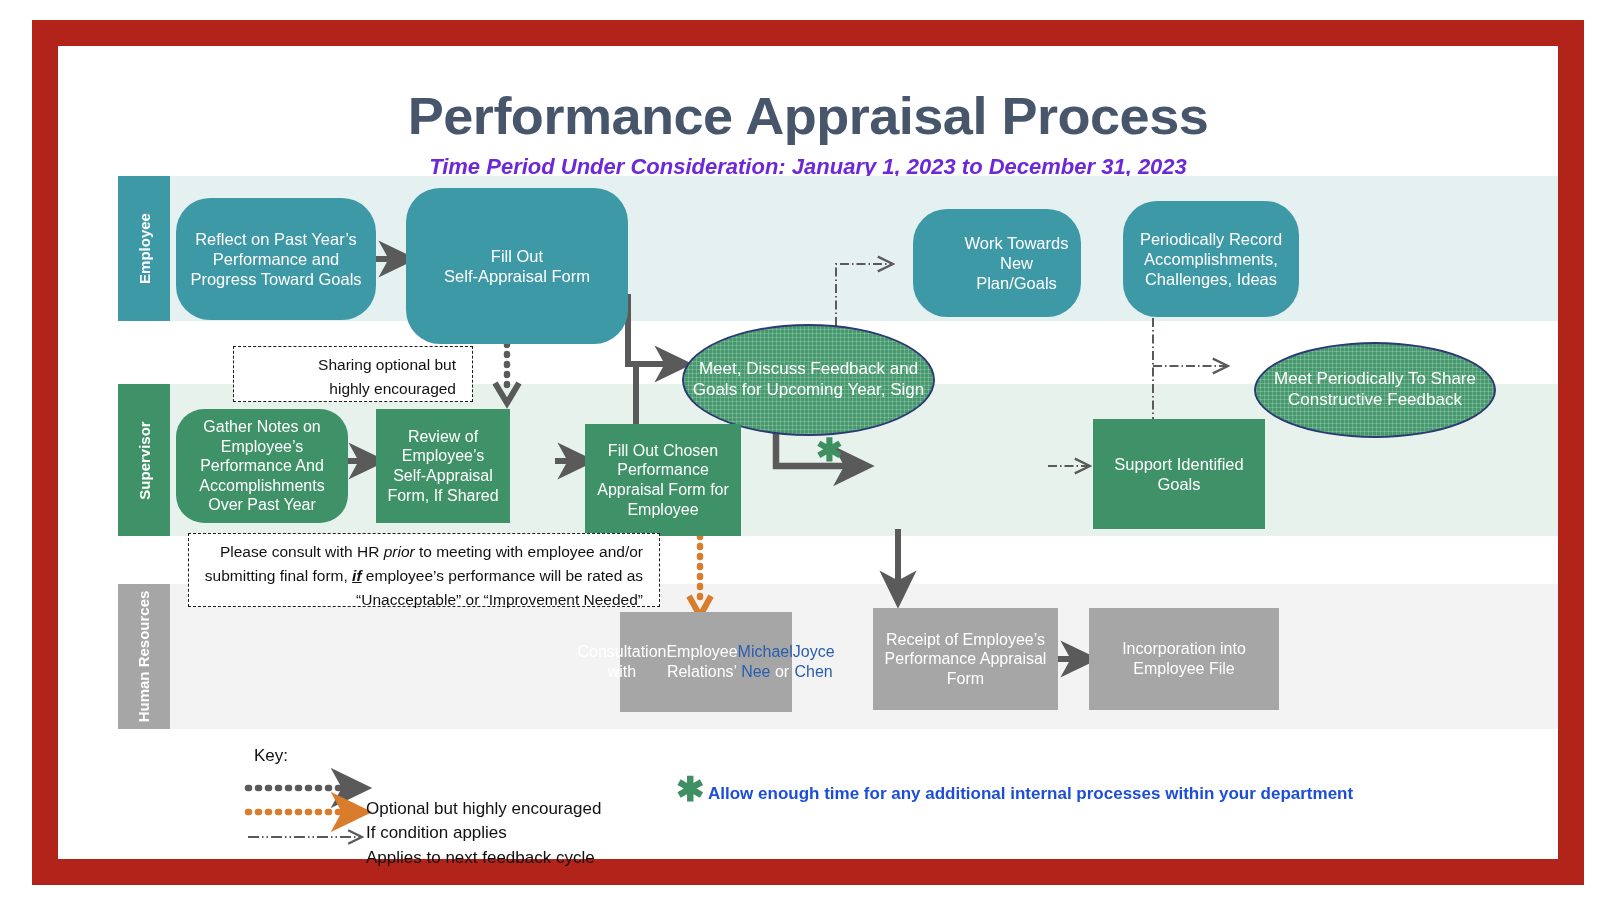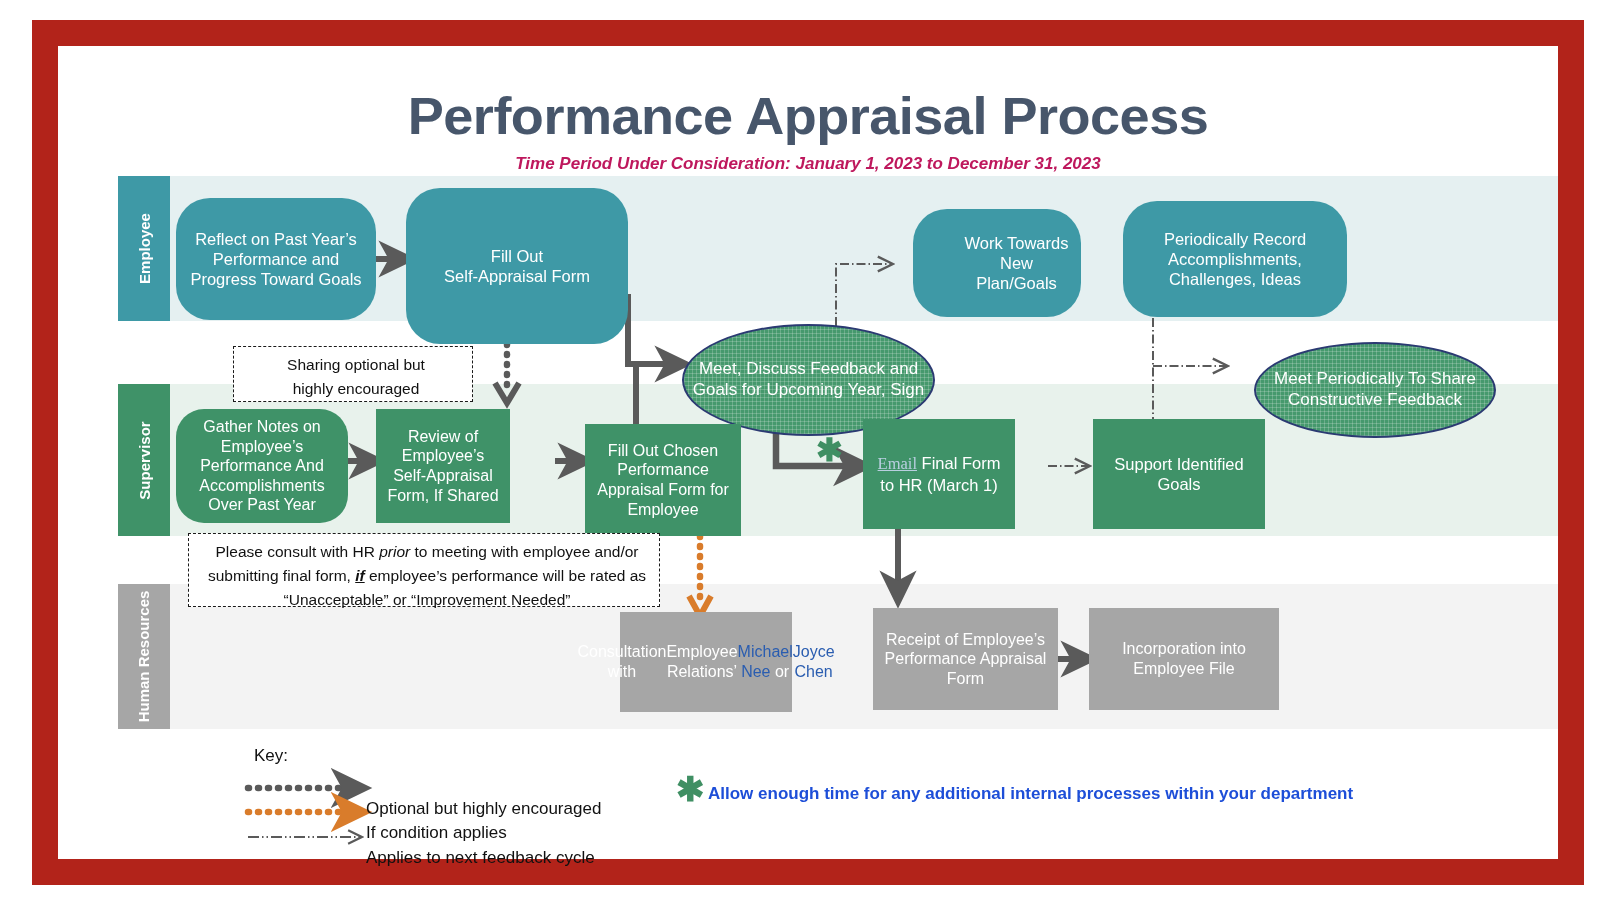--- a/index.html
+++ b/index.html
@@ -14,21 +14,21 @@
 
   
   .title {
     position:absolute; left:0; right:0; top:40px; text-align:center;
     font-size:52px; font-weight:bold; color:#47566b;
     font-family:"Liberation Sans Narrow","Liberation Sans", sans-serif;
     letter-spacing:-0.5px; transform:scaleX(1.04); transform-origin:center;
   }
   .subtitle {
     position:absolute; left:0; right:0; top:108px; text-align:center;
-    font-size:17px; font-weight:bold; font-style:italic; color:#be185d;
+    font-size:22px; font-weight:bold; font-style:italic; color:#6d28d9;
   }
   .lane-body { position:absolute; }
   .lane-tab {
     position:absolute; color:#fff; font-weight:bold; font-size:15px;
     display:flex; align-items:center; justify-content:center;
   }
   .lane-tab span {
     transform:rotate(-90deg); white-space:nowrap; display:block;
   }
 
@@ -49,22 +49,22 @@
       repeating-linear-gradient(90deg, rgba(255,255,255,.20) 0 1px, transparent 1px 4px);
     color:#ffffff;
   }
 
   .lnk { color:#b9cfe0; text-decoration:underline; font-family:"Liberation Serif", serif; }
   .lnk-blue { color:#2a5db0; }
 
   
   .note {
     position:absolute; background:#ffffff; border:1.6px dashed #1a1a1a;
-    color:#111; font-size:15.5px; line-height:1.55; padding:6px 6px 6px 12px;
-    text-align:center;
+    color:#111; font-size:15.5px; line-height:1.55; padding:6px 16px 6px 12px;
+    text-align:right;
   }
 
   
   .key-title { position:absolute; font-size:17px; color:#111; }
   .key-row   { position:absolute; font-size:17px; color:#111; white-space:nowrap;margin-top:21px; }
   .aster-note { position:absolute; font-size:17px; color:#1d4ed8; white-space:nowrap;font-weight:bold; }
   .aster-inline { position:absolute; color:#3f8f63; font-size:34px; font-weight:bold; line-height:1; }
   svg.key-svg { position:absolute; overflow:visible; }
 </style>
 </head>
@@ -135,37 +135,32 @@
       <path d="M631,550 L642,570 L653,550" stroke="#d97c2b" stroke-width="6" fill="none"></path>
     </svg>
 
     <div class="node teal" style="left:118px; top:152px; width:200px; height:122px;">Reflect on Past Year’s Performance and Progress Toward Goals</div>
 
     <div class="node teal" style="left:348px; top:142px; width:222px; height:156px; white-space:pre-line;">Fill Out
 Self-Appraisal Form</div>
 
     <div class="node teal" style="left:855px; top:163px; width:168px; height:108px;padding-left:47px;">Work Towards New Plan/Goals</div>
 
-    <div class="node teal" style="left:1065px; top:155px; width:224px; height:116px;">Periodically Record Accomplishments, Challenges, Ideas</div>
+    <div class="node teal" style="left:1065px; top:155px; width:176px; height:116px;">Periodically Record Accomplishments, Challenges, Ideas</div>
 
     <div class="node ellipse" style="left:624px; top:278px; width:253px; height:112px; font-size:17px;">Meet, Discuss Feedback and Goals for Upcoming Year, Sign</div>
 
     <div class="node ellipse" style="left:1196px; top:296px; width:242px; height:96px; font-size:17px;">Meet Periodically To Share Constructive Feedback</div>
 
     <div class="node green" style="left:118px; top:363px; width:172px; height:114px; font-size:16px;border-radius:28px;">Gather Notes on Employee’s Performance And Accomplishments Over Past Year</div>
 
     <div class="node green" style="left:318px; top:363px; width:134px; height:114px; font-size:16px;">Review of Employee’s Self-Appraisal Form, If Shared</div>
 
     <div class="node green" style="left:527px; top:378px; width:156px; height:112px; font-size:16px;">Fill Out Chosen Performance Appraisal Form for Employee</div>
 
-    <div class="node green" style="left:805px; top:373px; width:152px; height:110px; font-size:16.5px;">
-      <span>
-        <span class="lnk">Email</span><span> Final Form to HR (March 1)</span>
-      </span>
-    </div>
 
     <div class="node green" style="left:1035px; top:373px; width:172px; height:110px; font-size:16.5px;">Support Identified Goals</div>
 
     <div class="node gray" style="left:562px; top:566px; width:172px; height:100px; font-size:16px; ">
       <span>Consultation with</span>
       <span>Employee Relations’</span>
       <span>
         <span class="lnk-blue">Michael Nee</span><span> or </span>
       </span>
       <span class="lnk-blue">Joyce Chen</span>

